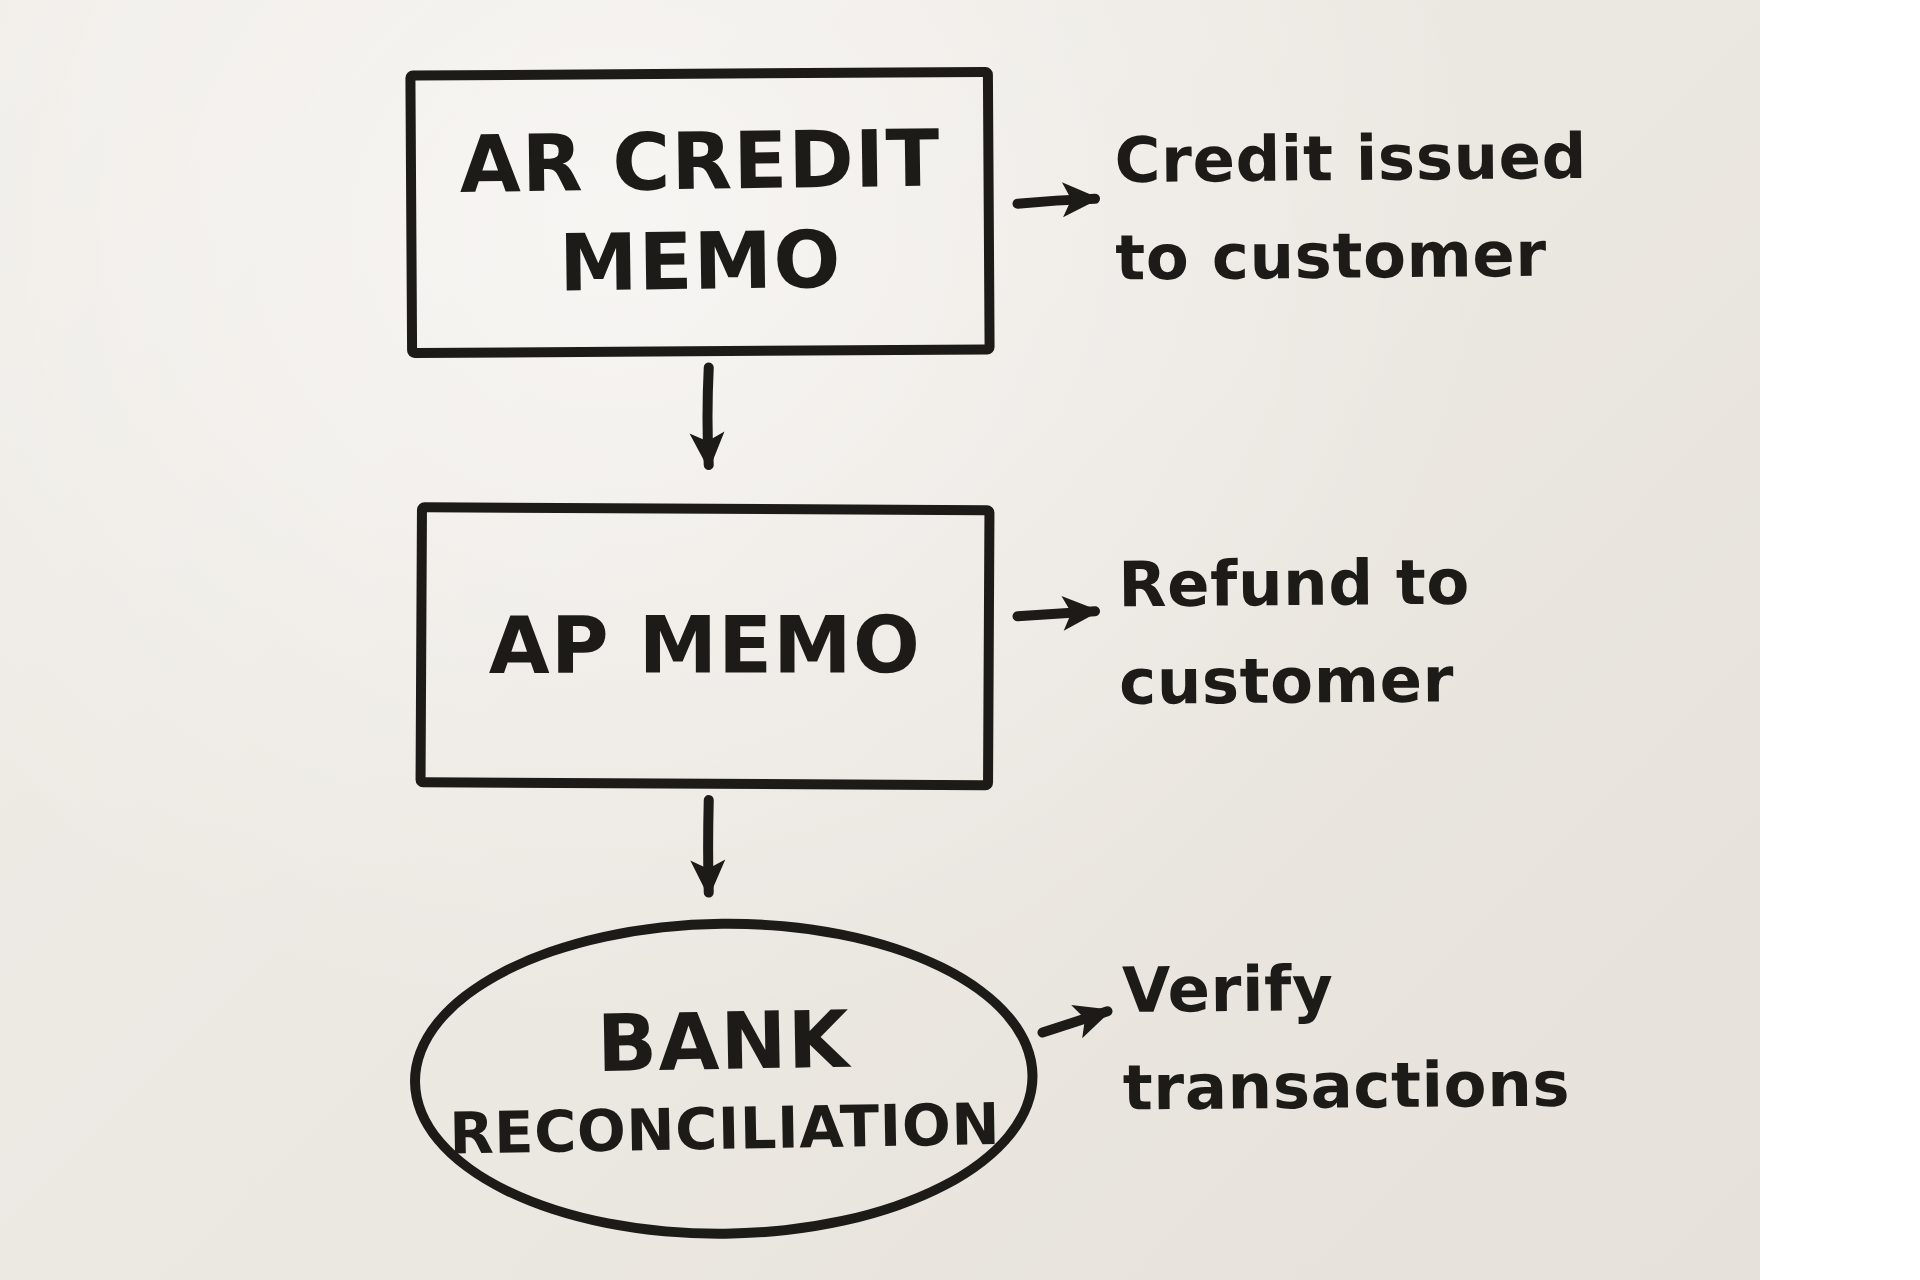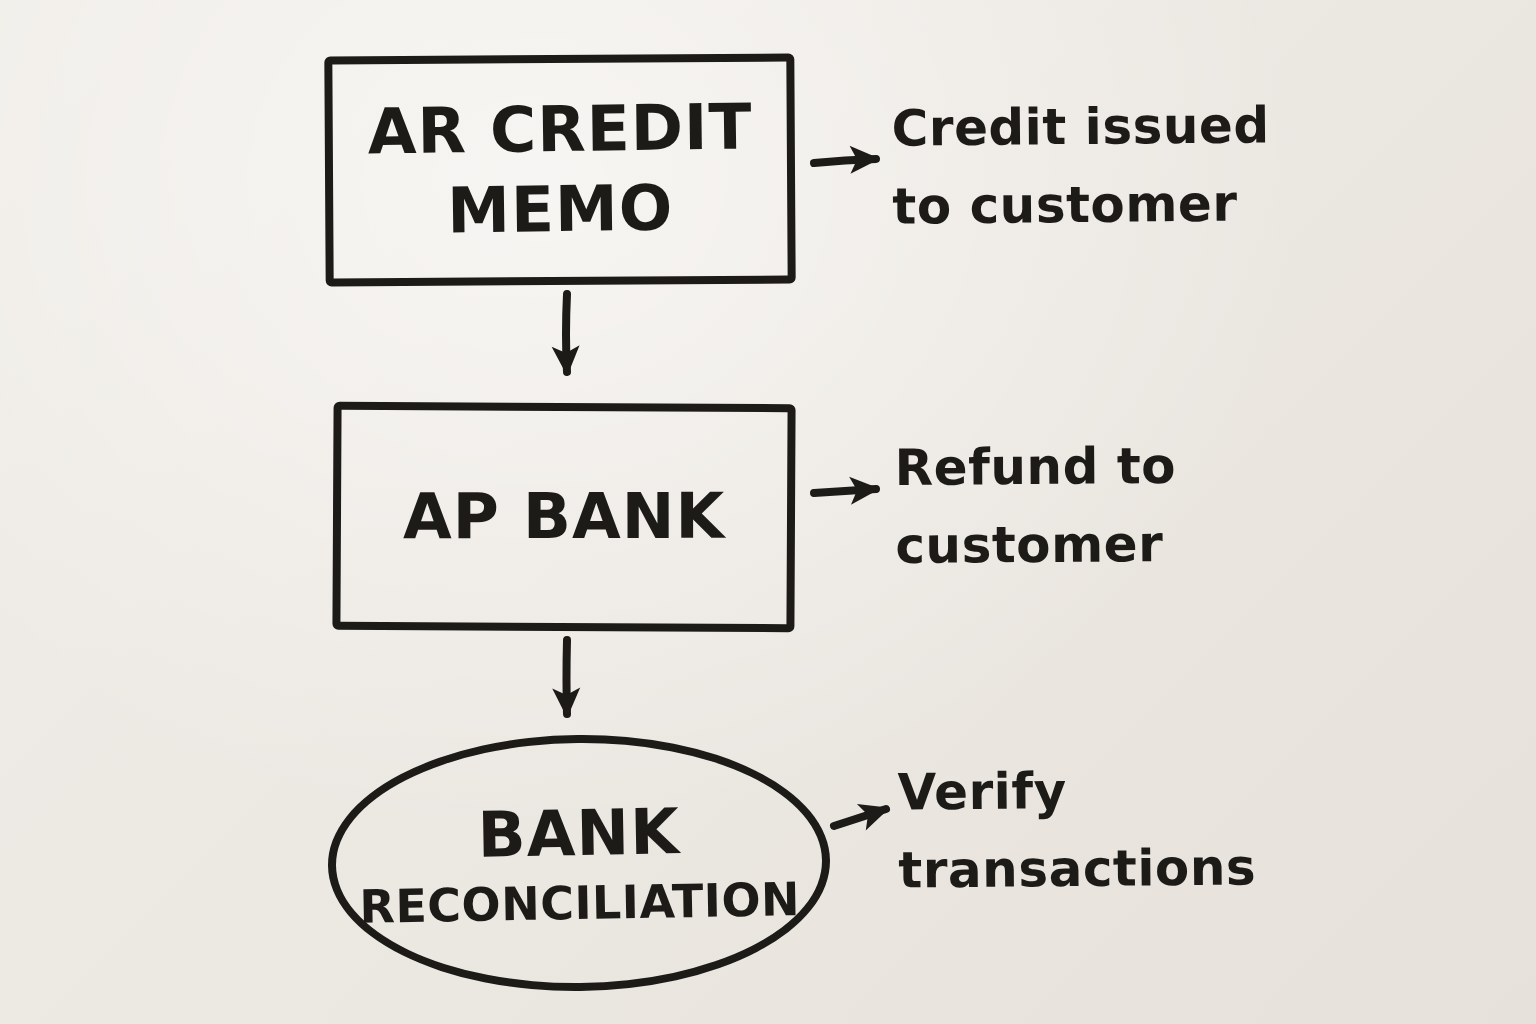--- a/index.html
+++ b/index.html
@@ -1,21 +1,21 @@
 <!DOCTYPE html>
 <html><head>
 <meta charset="utf-8">
 <style>
   html, body {
     margin: 0;
     padding: 0;
   }
   .canvas {
     position: relative;
-    width: 1536px;
+    width: 1408px;
     height: 1024px;
     overflow: hidden;
     background:
       radial-gradient(ellipse at 35% 18%, rgba(255,255,255,0.55), rgba(255,255,255,0) 55%),
       linear-gradient(135deg, #f0ede8 0%, #ebe7e1 55%, #e6e1da 100%);
     font-family: "DejaVu Sans", "Liberation Sans", sans-serif;
     color: #1d1b18;
   }
   .connectors {
     position: absolute;
@@ -97,21 +97,21 @@
     <div class="node-line">AR CREDIT</div>
     <div class="node-line">MEMO</div>
   </div>
 
   <div class="annotation annotation-1">
     <div>Credit issued</div>
     <div>to customer</div>
   </div>
 
   <div class="node node-rect-2">
-    <div class="node-line">AP BANK</div>
+    <div class="node-line">AP MEMO</div>
   </div>
 
   <div class="annotation annotation-2">
     <div>Refund to</div>
     <div>customer</div>
   </div>
 
   <div class="node node-ellipse-3">
     <div class="node-line">BANK</div>
     <div class="node-line small">RECONCILIATION</div>

